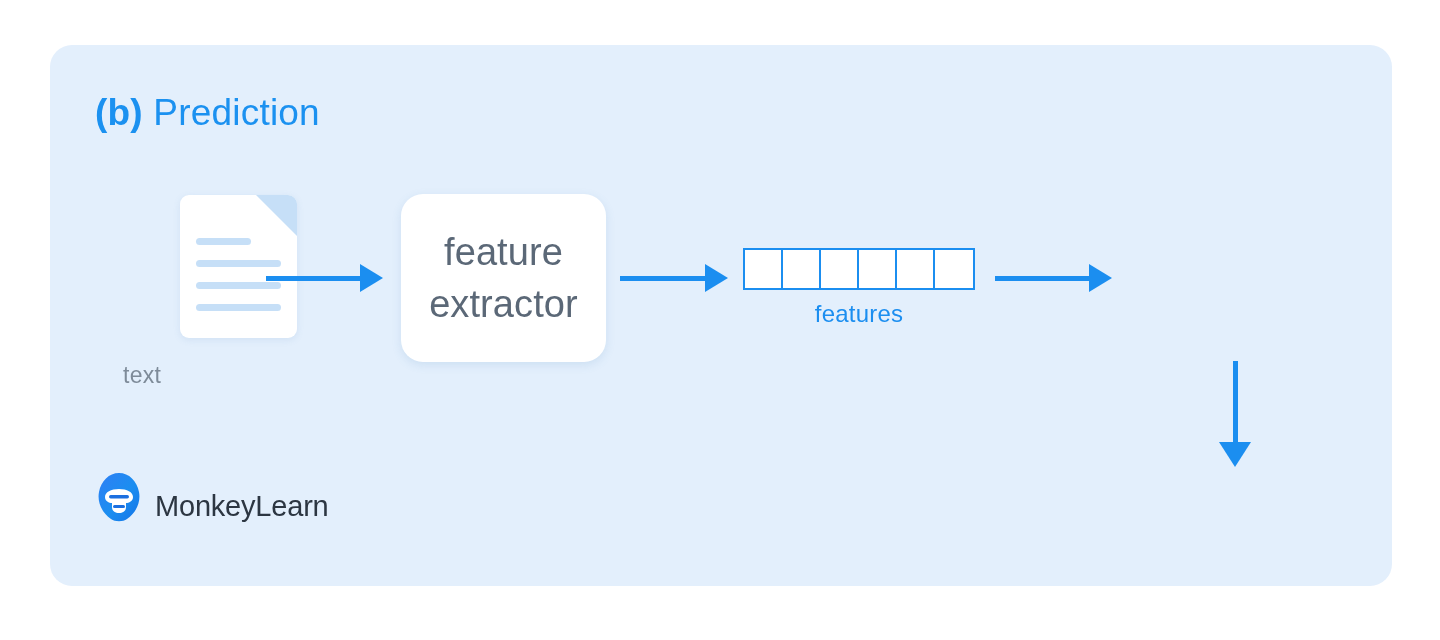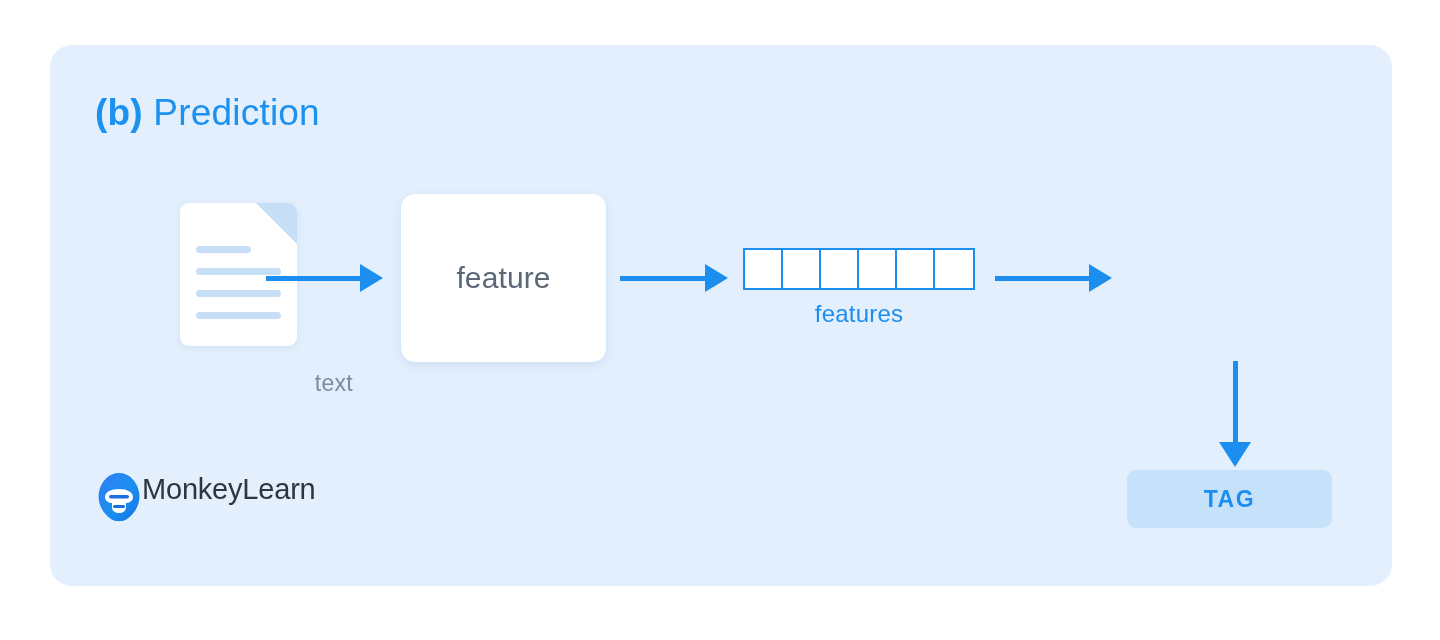--- a/index.html
+++ b/index.html
@@ -46,23 +46,23 @@
     font-weight: bold;
   }
   .title .light {
     font-weight: normal;
   }
 
   
   .doc-wrap {
     position: absolute;
     left: 73px;
-    top: 158px;
+    top: 150px;
     width: 230px;
-    text-align: right;
+    text-align: left;
   }
   .doc-icon {
     position: relative;
     width: 117px;
     height: 143px;
     margin: 0 auto;
   }
   .doc-body {
     position: absolute;
     inset: 0;
@@ -96,28 +96,28 @@
     margin-top: 24px;
     font-size: 23px;
     color: #7e8b99;
     letter-spacing: 0.3px;
   }
 
   
   .box {
     position: absolute;
     background: #ffffff;
-    border-radius: 14px;
+    border-radius: 22px;
     box-shadow: 0 3px 10px rgba(90,140,190,0.16);
     display: flex;
     align-items: center;
     justify-content: center;
     text-align: center;
     color: #5b6877;
-    font-size: 30px;
+    font-size: 38px;
     line-height: 1.38;
     letter-spacing: 0.1px;
   }
   .box-extractor {
     left: 351px;
     top: 149px;
     width: 205px;
     height: 168px;
   }
   .box-classifier {
@@ -222,21 +222,22 @@
     font-weight: bold;
     letter-spacing: 1.6px;
   }
 
   
   .logo {
     position: absolute;
     left: 46px;
     top: 428px;
     display: flex;
-    align-items: flex-start;
+    align-items: flex-end;
+    gap: 13px;
   }
   .logo-mark {
     width: 46px;
     height: 50px;
     flex: 0 0 auto;
   }
   .logo-word {
     font-size: 29px;
     color: #2c3642;
     letter-spacing: -0.2px;
@@ -267,20 +268,21 @@
     </div>
 
     <div class="arrow-h arrow-1">
       <div class="shaft"></div>
       <div class="head"></div>
     </div>
 
     <div class="box box-extractor">
       <div>
         <span>feature</span><br>
+        <span>extractor</span>
       </div>
     </div>
 
     <div class="arrow-h arrow-2">
       <div class="shaft"></div>
       <div class="head"></div>
     </div>
 
     <div class="features-wrap">
       <div class="vector">
@@ -298,23 +300,20 @@
       <div class="shaft"></div>
       <div class="head"></div>
     </div>
 
 
     <div class="arrow-v">
       <div class="shaft-v"></div>
       <div class="head-v"></div>
     </div>
 
-    <div class="tag-badge">
-      <span>TAG</span>
-    </div>
 
     <div class="logo">
       <svg class="logo-mark" viewBox="0 0 46 50">
         <defs>
           <linearGradient id="mlgrad" x1="0" y1="0" x2="1" y2="1">
             <stop offset="0%" stop-color="#2f7ff5"></stop>
             <stop offset="55%" stop-color="#1b8ef0"></stop>
             <stop offset="100%" stop-color="#1474e8"></stop>
           </linearGradient>
         </defs>

